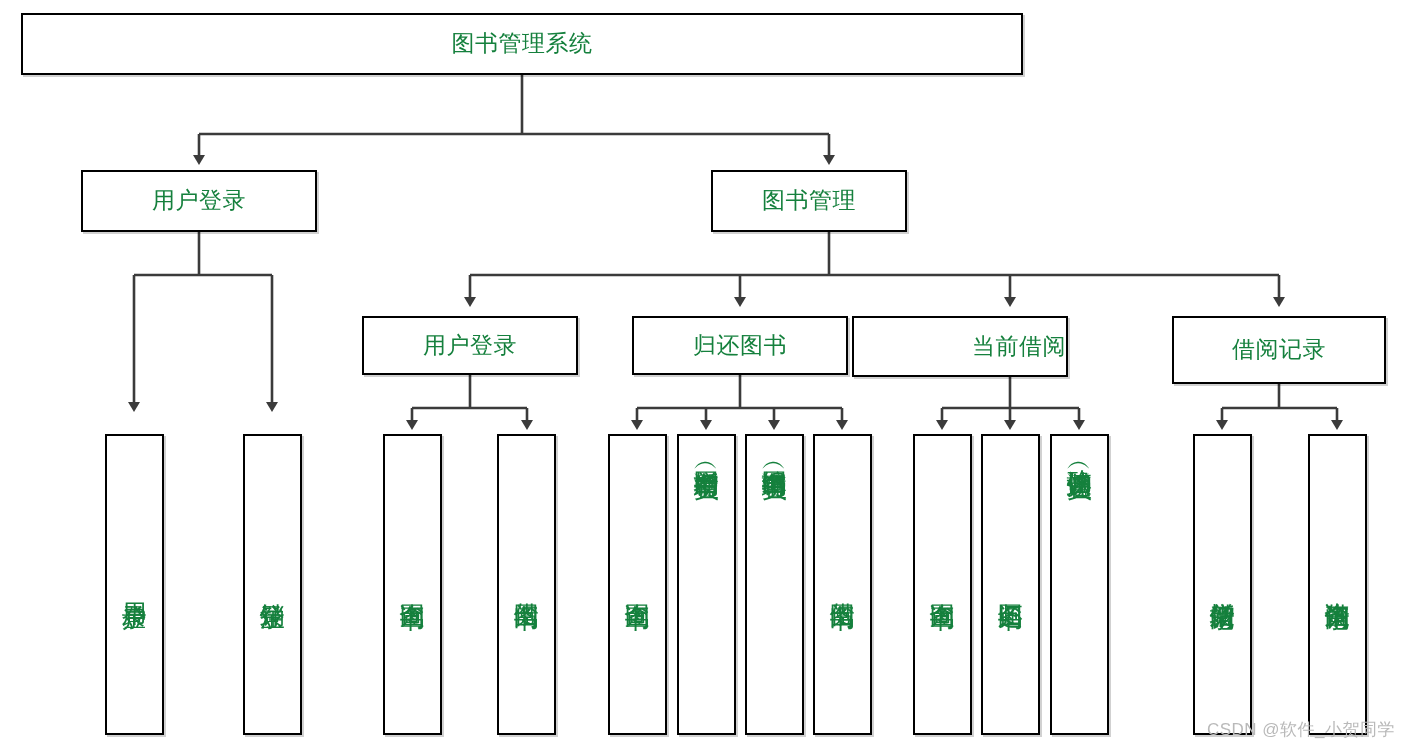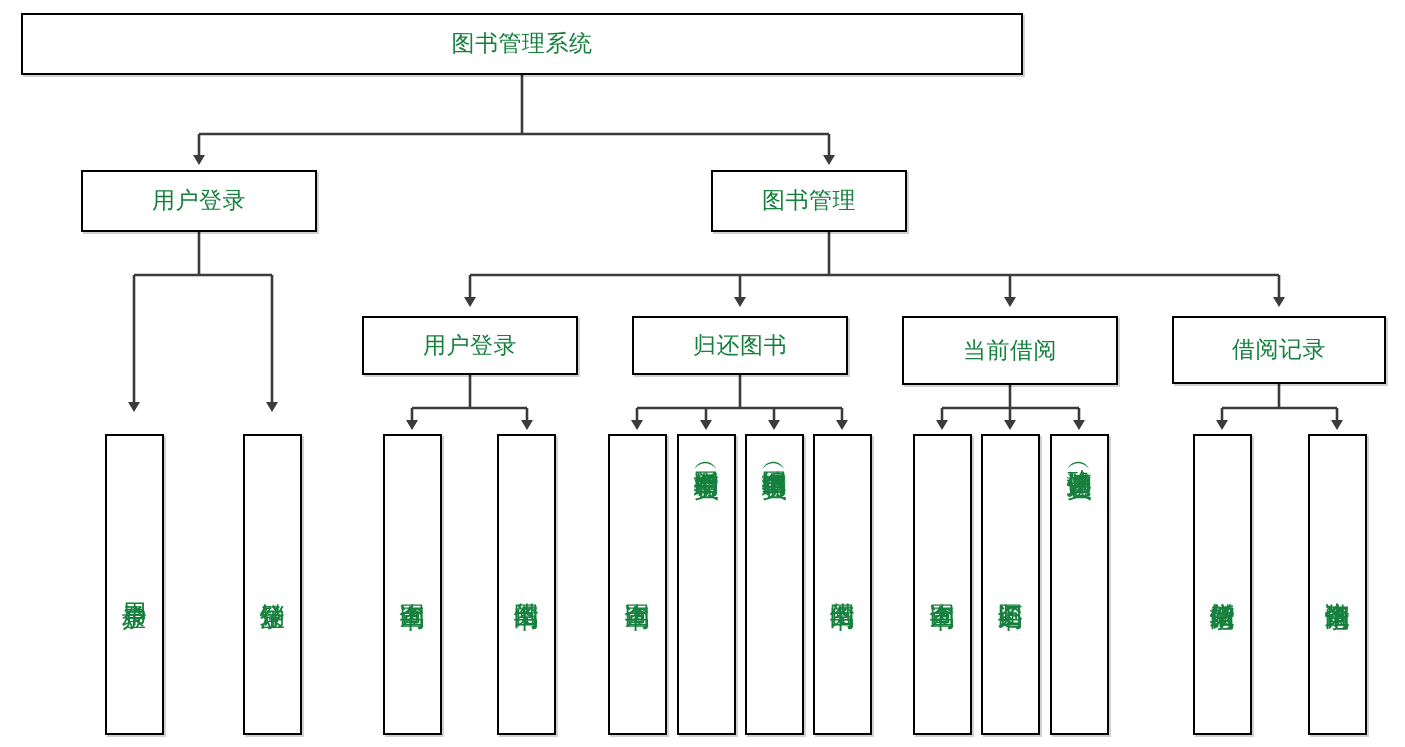--- a/index.html
+++ b/index.html
@@ -135,21 +135,21 @@
   <div class="node node-h" style="left:711px; top:170px; width:196px; height:62px;">
     <span class="label">图书管理</span>
   </div>
 
   <div class="node node-h" style="left:362px; top:316px; width:216px; height:59px;">
     <span class="label">用户登录</span>
   </div>
   <div class="node node-h" style="left:632px; top:316px; width:216px; height:59px;">
     <span class="label">归还图书</span>
   </div>
-  <div class="node node-h" style="left:902px; top:316px; width:216px; height:69px;">
+  <div class="node node-h" style="left:852px; top:316px; width:216px; height:61px;justify-content:flex-end;">
     <span class="label">当前借阅</span>
   </div>
   <div class="node node-h" style="left:1172px; top:316px; width:214px; height:68px;">
     <span class="label">借阅记录</span>
   </div>
 
   <div class="node node-v center-v" style="left:105px; top:434px; width:59px; height:301px;">
     <span class="label">用户登录</span>
   </div>
   <div class="node node-v center-v" style="left:243px; top:434px; width:59px; height:301px;">
@@ -186,13 +186,14 @@
     <span class="label">确认归还（管理员）</span>
   </div>
 
   <div class="node node-v center-v" style="left:1193px; top:434px; width:59px; height:301px;">
     <span class="label">新增借阅记录</span>
   </div>
   <div class="node node-v center-v" style="left:1308px; top:434px; width:59px; height:301px;">
     <span class="label">查询借阅记录</span>
   </div>
 
+  <div id="watermark">CSDN @软件_小贺同学</div>
 </div>
 
 </body></html>

